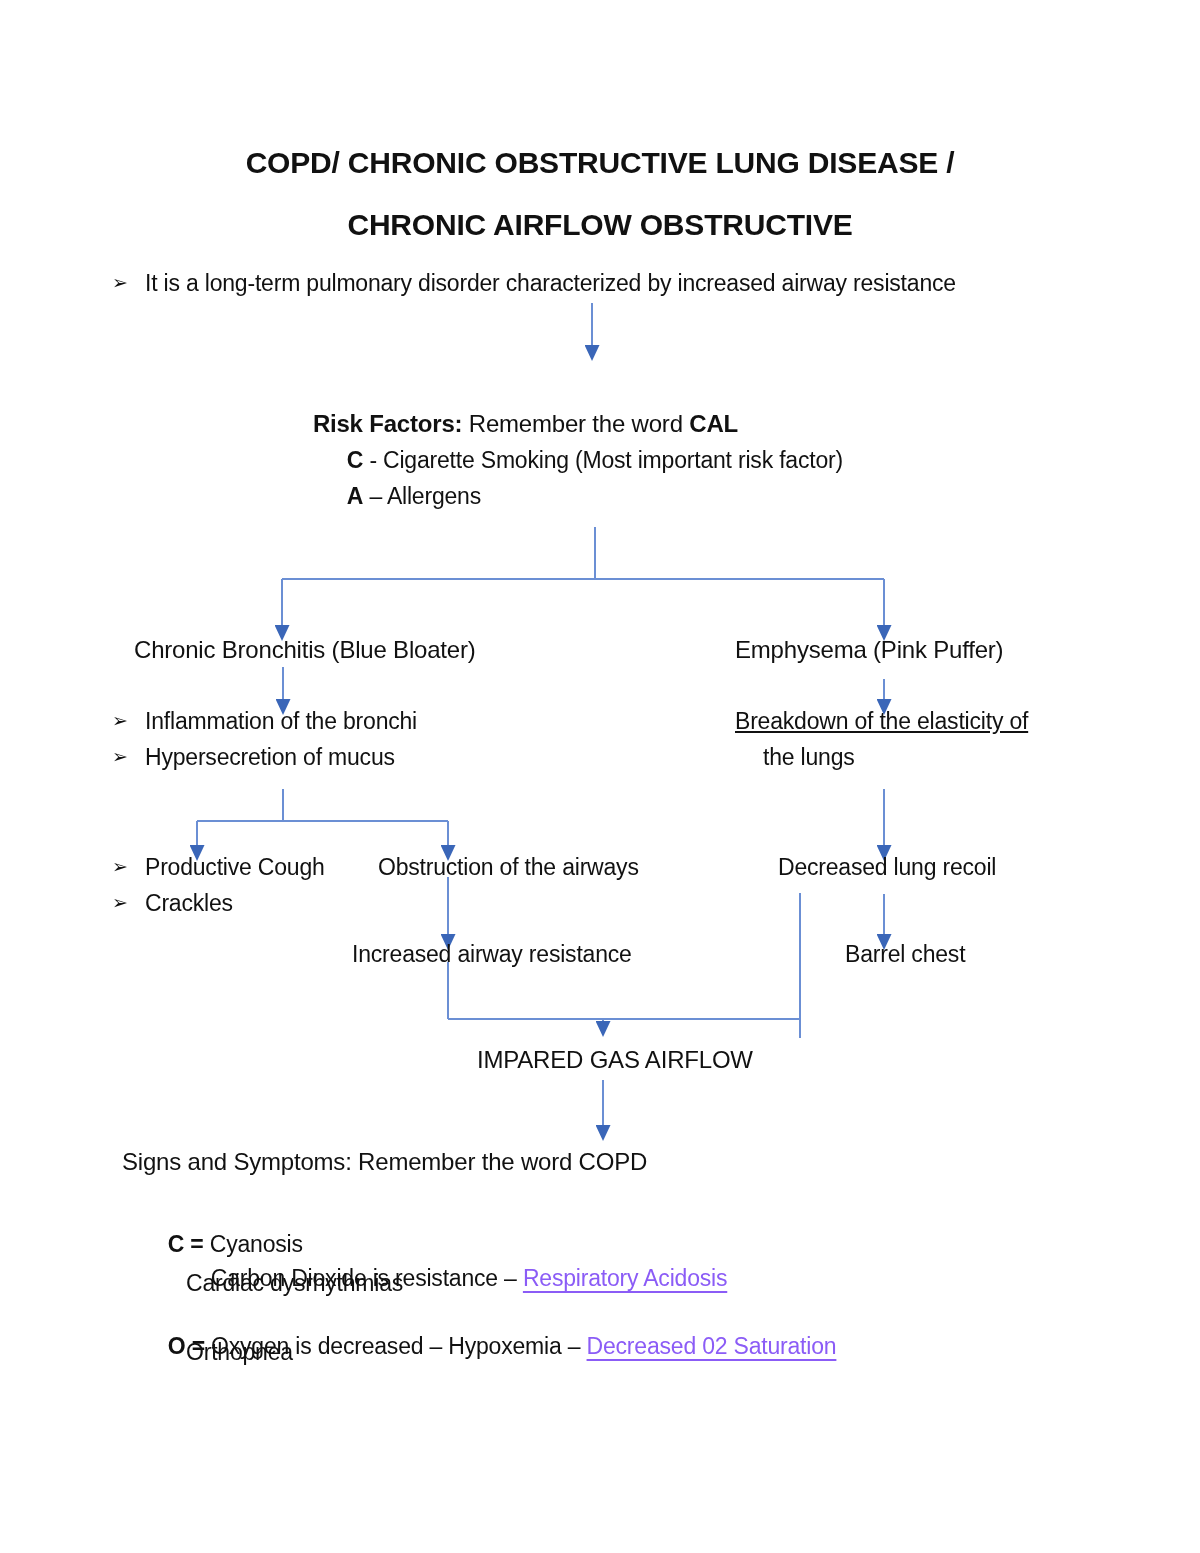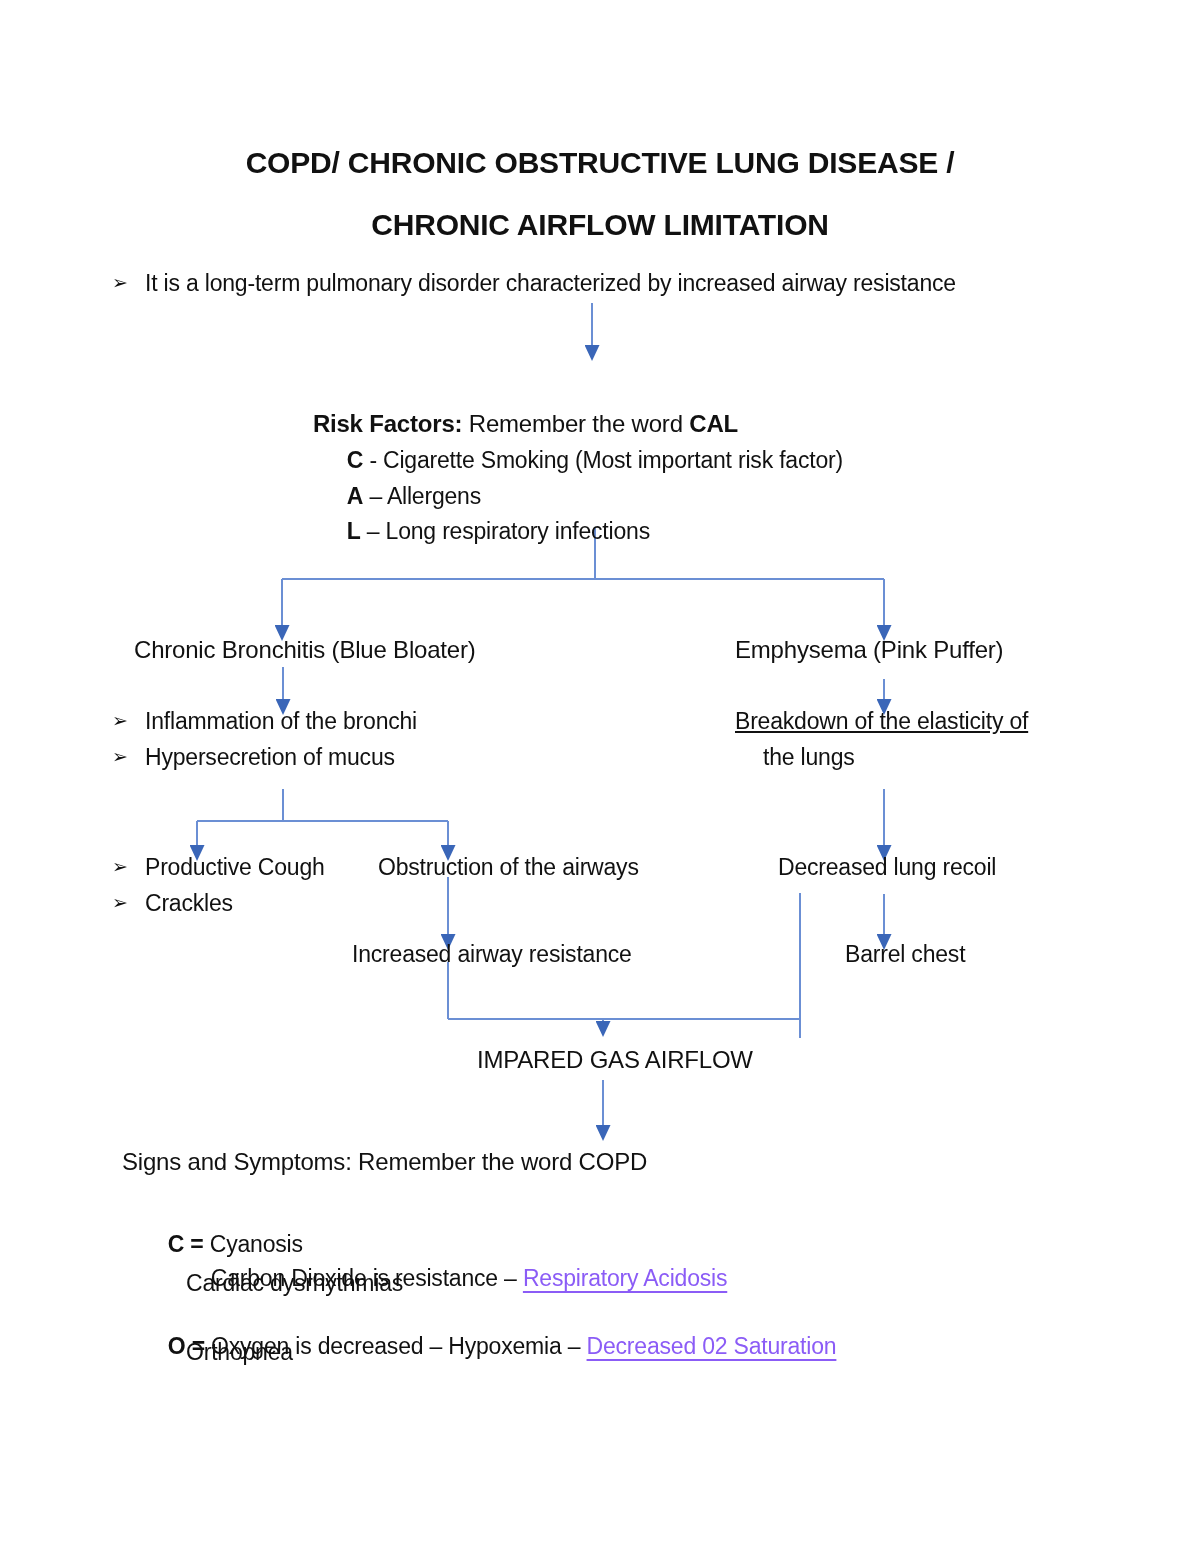--- a/index.html
+++ b/index.html
@@ -43,38 +43,35 @@
     <line x1="448" y1="962" x2="448" y2="1019"></line>
     <line x1="884" y1="789" x2="884" y2="858" marker-end="url(#ah)"></line>
     <line x1="884" y1="894" x2="884" y2="947" marker-end="url(#ah)"></line>
     <line x1="800" y1="893" x2="800" y2="1038"></line>
     <line x1="448" y1="1019" x2="800" y2="1019"></line>
     <line x1="603" y1="1019" x2="603" y2="1034" marker-end="url(#ah)"></line>
     <line x1="603" y1="1080" x2="603" y2="1138" marker-end="url(#ah)"></line>
   </svg>
 
   <div class="t title" style="top:145px;">COPD/ CHRONIC OBSTRUCTIVE LUNG DISEASE /</div>
-  <div class="t title" style="top:207px;">CHRONIC AIRFLOW LIMITATION</div>
+  <div class="t title" style="top:207px;">CHRONIC AIRFLOW OBSTRUCTIVE</div>
 
   <div class="t bul" style="left:112px; top:270px;">
     <span class="glyph">➢</span>
     <span>It is a long-term pulmonary disorder characterized by increased airway resistance</span>
   </div>
 
   <div class="t" style="left:287px; top:381px; font-size:24px;">
     <span class="b">Risk Factors:</span><span> Remember the word </span><span class="b">CAL</span>
   </div>
   <div class="t" style="left:322px; top:419px;">
     <span class="b">C</span><span> - Cigarette Smoking (Most important risk factor)</span>
   </div>
   <div class="t" style="left:322px; top:455px;">
     <span class="b">A</span><span> – Allergens</span>
-  </div>
-  <div class="t" style="left:322px; top:490px;">
-    <span class="b">L</span><span> – Long respiratory infections</span>
   </div>
 
   <div class="t h24" style="left:134px; top:636px;">Chronic Bronchitis (Blue Bloater)</div>
   <div class="t h24" style="left:735px; top:636px;">Emphysema (Pink Puffer)</div>
 
   <div class="t bul" style="left:112px; top:708px;">
     <span class="glyph">➢</span>
     <span>Inflammation of the bronchi</span>
   </div>
   <div class="t bul" style="left:112px; top:744px;">

